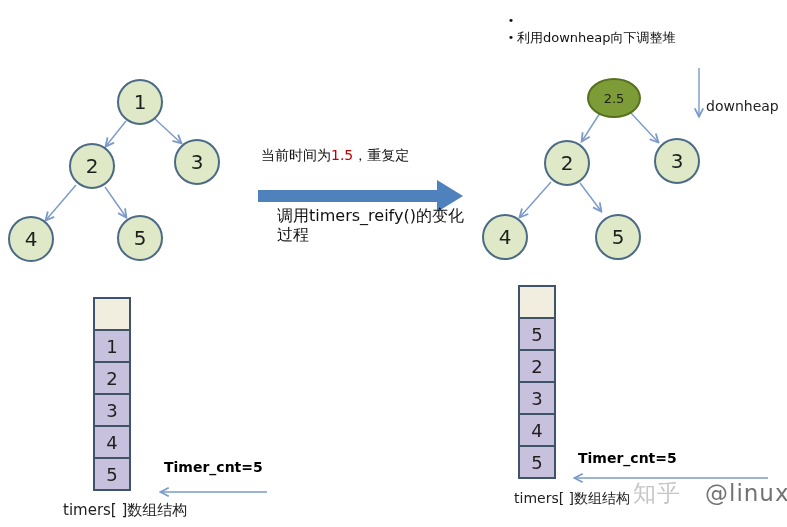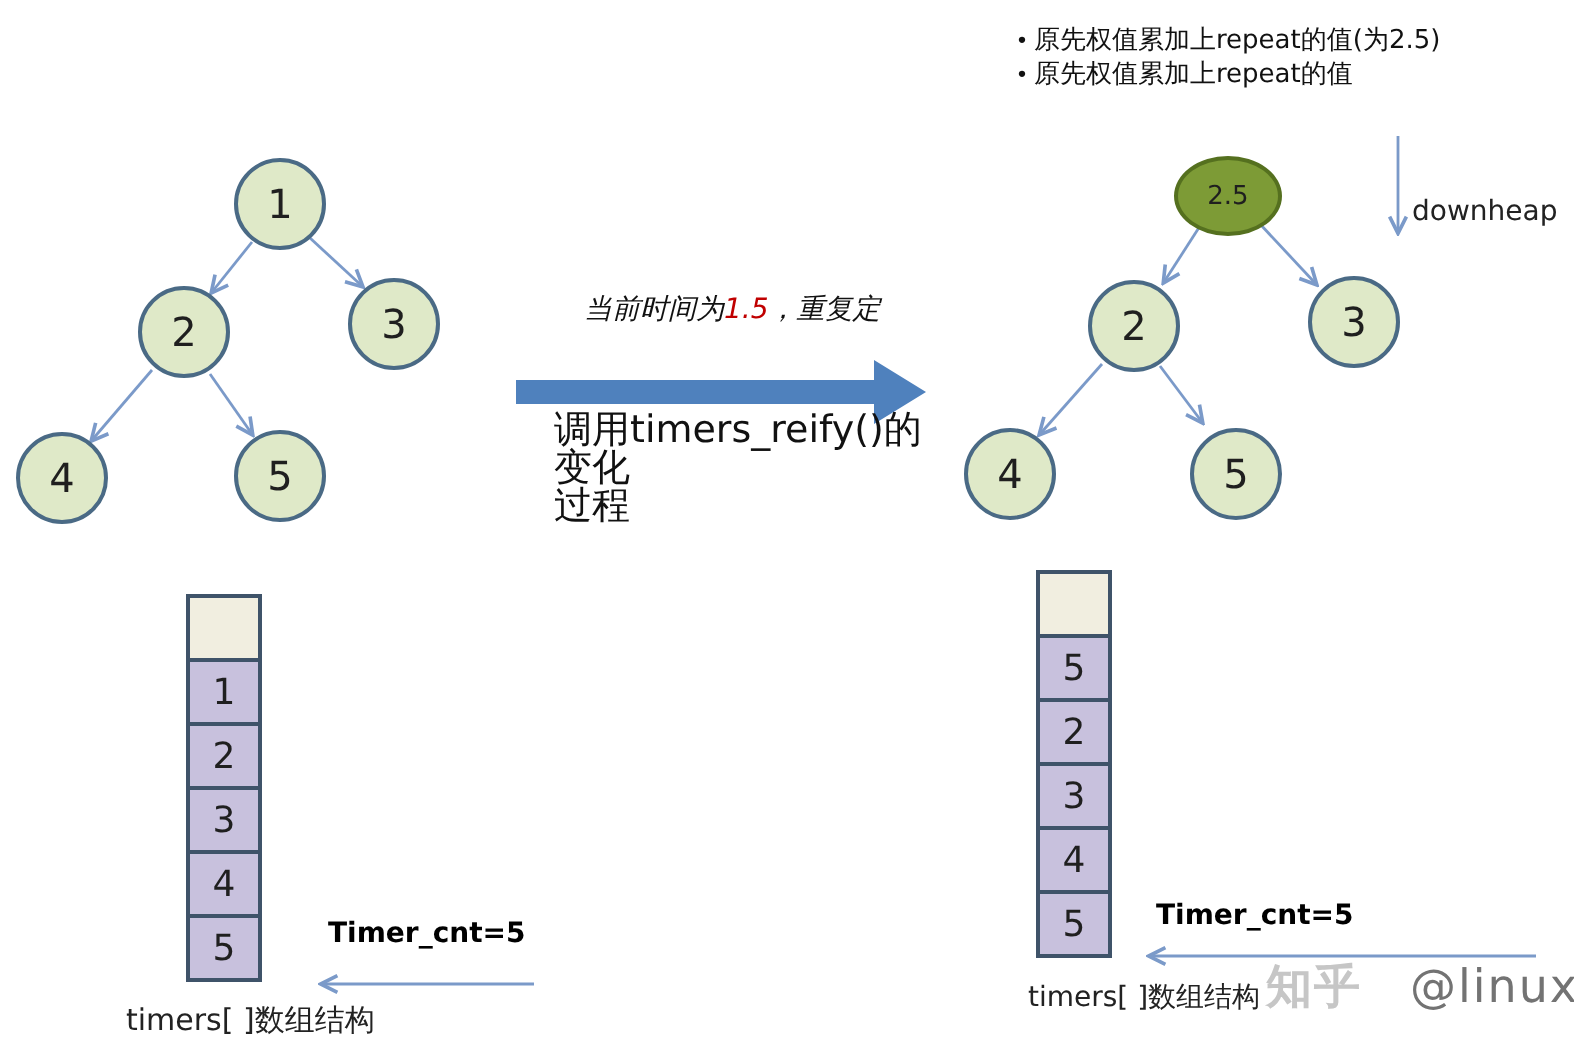--- a/index.html
+++ b/index.html
@@ -34,25 +34,25 @@
   
   .bullets{position:absolute;left:505px;top:12px;width:278px;margin:0;padding:0;list-style:none;
     font-size:13px;line-height:17px;color:#111;}
   .bullets li{display:flex;}
   .bullets .dot{width:12px;flex:0 0 12px;text-align:center;font-size:11px;}
 
   
   .downheap-label{position:absolute;left:706px;top:98px;font-size:14px;color:#222;}
 
   
-  .transition-text{position:absolute;left:292px;top:146px;width:190px;
-    font-size:14px;line-height:19px;color:#111;font-style:italic;}
+  .transition-text{position:absolute;left:261px;top:146px;width:190px;
+    font-size:14px;line-height:19px;color:#111;}
   .red{color:var(--red-text,#c00000);}
   .transition-caption{position:absolute;left:277px;top:206px;width:190px;
-    font-size:19px;line-height:19px;color:#111;}
+    font-size:16px;line-height:19px;color:#111;}
 
   
   .array{position:absolute;display:flex;flex-direction:column;}
   #left-array{left:93px;top:297px;}
   #right-array{left:518px;top:285px;}
   .cell{
     width:38px;height:34px;margin-top:-2px;box-sizing:border-box;
     border:2px solid var(--cell-border,#3f5369);
     background:var(--cell-fill,#c8c1dd);
     display:flex;align-items:center;justify-content:center;
@@ -64,21 +64,21 @@
   #left-counter{left:164px;top:459px;}
   #right-counter{left:578px;top:450px;}
 
   .array-label{position:absolute;font-size:15px;color:#222;}
   #left-array-label{left:63px;top:501px;}
   #right-array-label{left:514px;top:490px;font-size:14px;}
 
   
   .watermark{position:absolute;left:633px;top:478px;font-size:23px;color:#cbcbcb;
     letter-spacing:1px;white-space:nowrap;}
-  .watermark .brand{font-weight:bold;color:#c6c6c6;}
+  .watermark .brand{font-weight:normal;color:#c6c6c6;}
   .watermark .handle{color:#737373;margin-left:24px;}
 </style>
 </head>
 <body>
 
 <div id="stage">
 
   <svg id="connectors" viewBox="0 0 787 527">
     <defs>
       <marker id="vhead" viewBox="0 0 8 8" refX="6.5" refY="4" markerWidth="8" markerHeight="8" orient="auto">
@@ -103,25 +103,24 @@
       <polygon class="big-arrow-head" points="437,180 437,212 463,196"></polygon>
     </g>
 
     <line class="edge" x1="267" y1="492" x2="161" y2="492" marker-end="url(#vhead)"></line>
     <line class="edge" x1="768" y1="478" x2="575" y2="478" marker-end="url(#vhead)"></line>
   </svg>
 
   <ul class="bullets">
     <li>
       <span class="dot">•</span>
-      <span>原先权值累加上repeat的值(为2.5)</span>
     </li>
     <li>
       <span class="dot">•</span>
-      <span>原先权值累加上repeat的值</span>
+      <span>利用downheap向下调整堆</span>
     </li>
   </ul>
 
   <div class="downheap-label">downheap</div>
 
   <div class="transition-text">
     <span>当前时间为</span><span class="red">1.5</span><span>，重复定</span><br>
   </div>
   <div class="transition-caption">
     <span>调用timers_reify()的变化</span><br>

